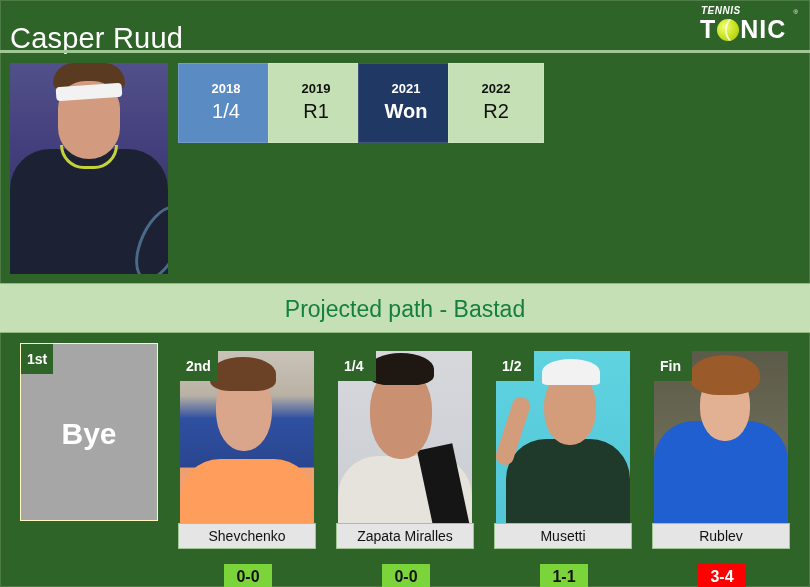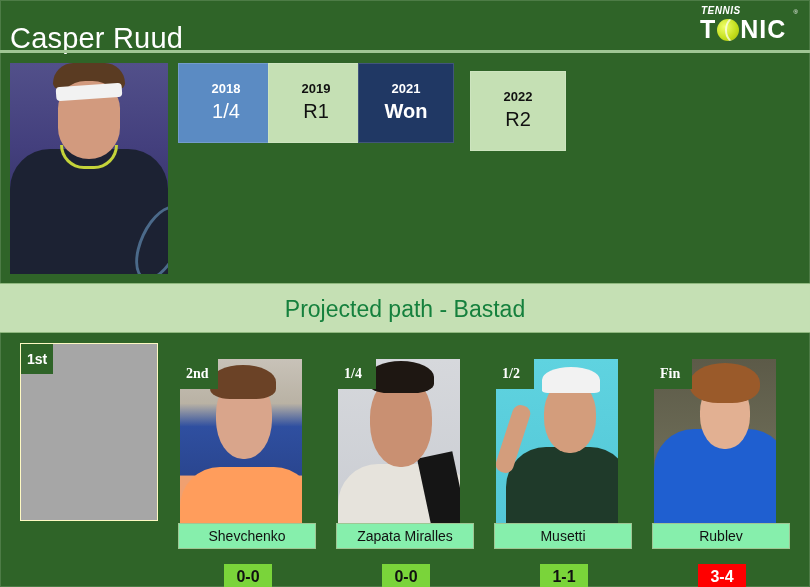--- a/index.html
+++ b/index.html
@@ -28,23 +28,23 @@
   .year-box .res { position: absolute; left: 0; width: 100%; top: 36px; font-size: 20px; }
   .yb-blue { background: #5b8bc3; color: #fff; }
   .yb-light { background: #c5e0b4; color: #111; }
   .yb-navy { background: #203864; color: #fff; }
   .yb-navy .res { font-weight: bold; }
 
   .banner { position: absolute; left: 0; top: 283px; width: 810px; height: 50px; background: #c5e0b4; border-top: 1px solid #8fb87e; border-bottom: 1px solid #8fb87e; text-align: center; }
   .banner span { display: inline-block; line-height: 50px; font-size: 23px; color: #15803d; }
 
   .card { position: absolute; top: 343px; width: 134px; }
-  .card-img { position: absolute; left: 0; top: 16px; width: 122px; height: 178px; overflow: hidden; font-family: Liberation Serif, serif; }
+  .card-img { position: absolute; left: 0; top: 8px; width: 134px; height: 178px; overflow: hidden; }
   .round-tag { position: absolute; left: 0; top: 0; height: 30px; padding: 0 6px; background: #2f6428; color: #fff; font-size: 14px; font-weight: bold; line-height: 30px; z-index: 2; min-width: 38px; }
-  .name-box { position: absolute; left: -2px; top: 180px; width: 138px; height: 26px; background: #86efac; border: 1px solid #9fc694; text-align: center; font-size: 14px; line-height: 24px; color: #111; }
+  .name-box { position: absolute; left: -2px; top: 180px; width: 138px; height: 26px; background: #e5e5e5; border: 1px solid #9fc694; text-align: center; font-size: 14px; line-height: 24px; color: #111; }
   .score { position: absolute; top: 209px; left: 44px; width: 48px; height: 25px; text-align: center; font-size: 16px; font-weight: bold; line-height: 25px; margin-top: 12px; }
   .score-green { background: #7ad43a; color: #111; }
   .score-red { background: #ff0000; color: #fff; }
 
   .bye-card { position: absolute; left: 20px; top: 343px; width: 138px; height: 178px; background: #a6a6a6; border: 1px solid #fef9c3; padding-left: 32px; }
   .bye-card .bye-text { position: absolute; left: 0; width: 100%; top: 73px; text-align: center; font-size: 30px; font-weight: bold; color: #fff; }
   .bye-card .round-tag { min-width: 32px; }
 
   
   .p-bg { position: absolute; left: 0; top: 0; width: 100%; height: 100%; }
@@ -83,31 +83,32 @@
   <div class="res">1/4</div>
 </div>
 <div class="year-box yb-light" style="left:268px;">
   <div class="yr">2019</div>
   <div class="res">R1</div>
 </div>
 <div class="year-box yb-navy" style="left:358px;">
   <div class="yr">2021</div>
   <div class="res">Won</div>
 </div>
-<div class="year-box yb-light" style="left:470px;margin-top:8px;">
+<div class="year-box yb-light" style="left:448px;">
   <div class="yr">2022</div>
   <div class="res">R2</div>
 </div>
 
 <div class="banner">
   <span>Projected path - Bastad</span>
 </div>
 
 <div class="bye-card">
   <div class="round-tag">1st</div>
+  <div class="bye-text">Bye</div>
 </div>
 
 <div class="card" style="left:180px;">
   <div class="card-img">
     <div class="p-bg" style="background:linear-gradient(180deg,#c8c2b8 0%,#b9b2a4 25%,#2f4fa0 38%,#2a4690 65%,#f0a070 66%);"></div>
     <div class="p-body" style="left:0;top:108px;width:134px;height:80px;background:#ff9d5c;"></div>
     <div class="p-head" style="left:36px;top:18px;width:56px;height:82px;background:#d9a58b;"></div>
     <div class="p-hair" style="left:30px;top:6px;width:66px;height:34px;background:#6b4226;"></div>
     <div class="round-tag">2nd</div>
   </div>

